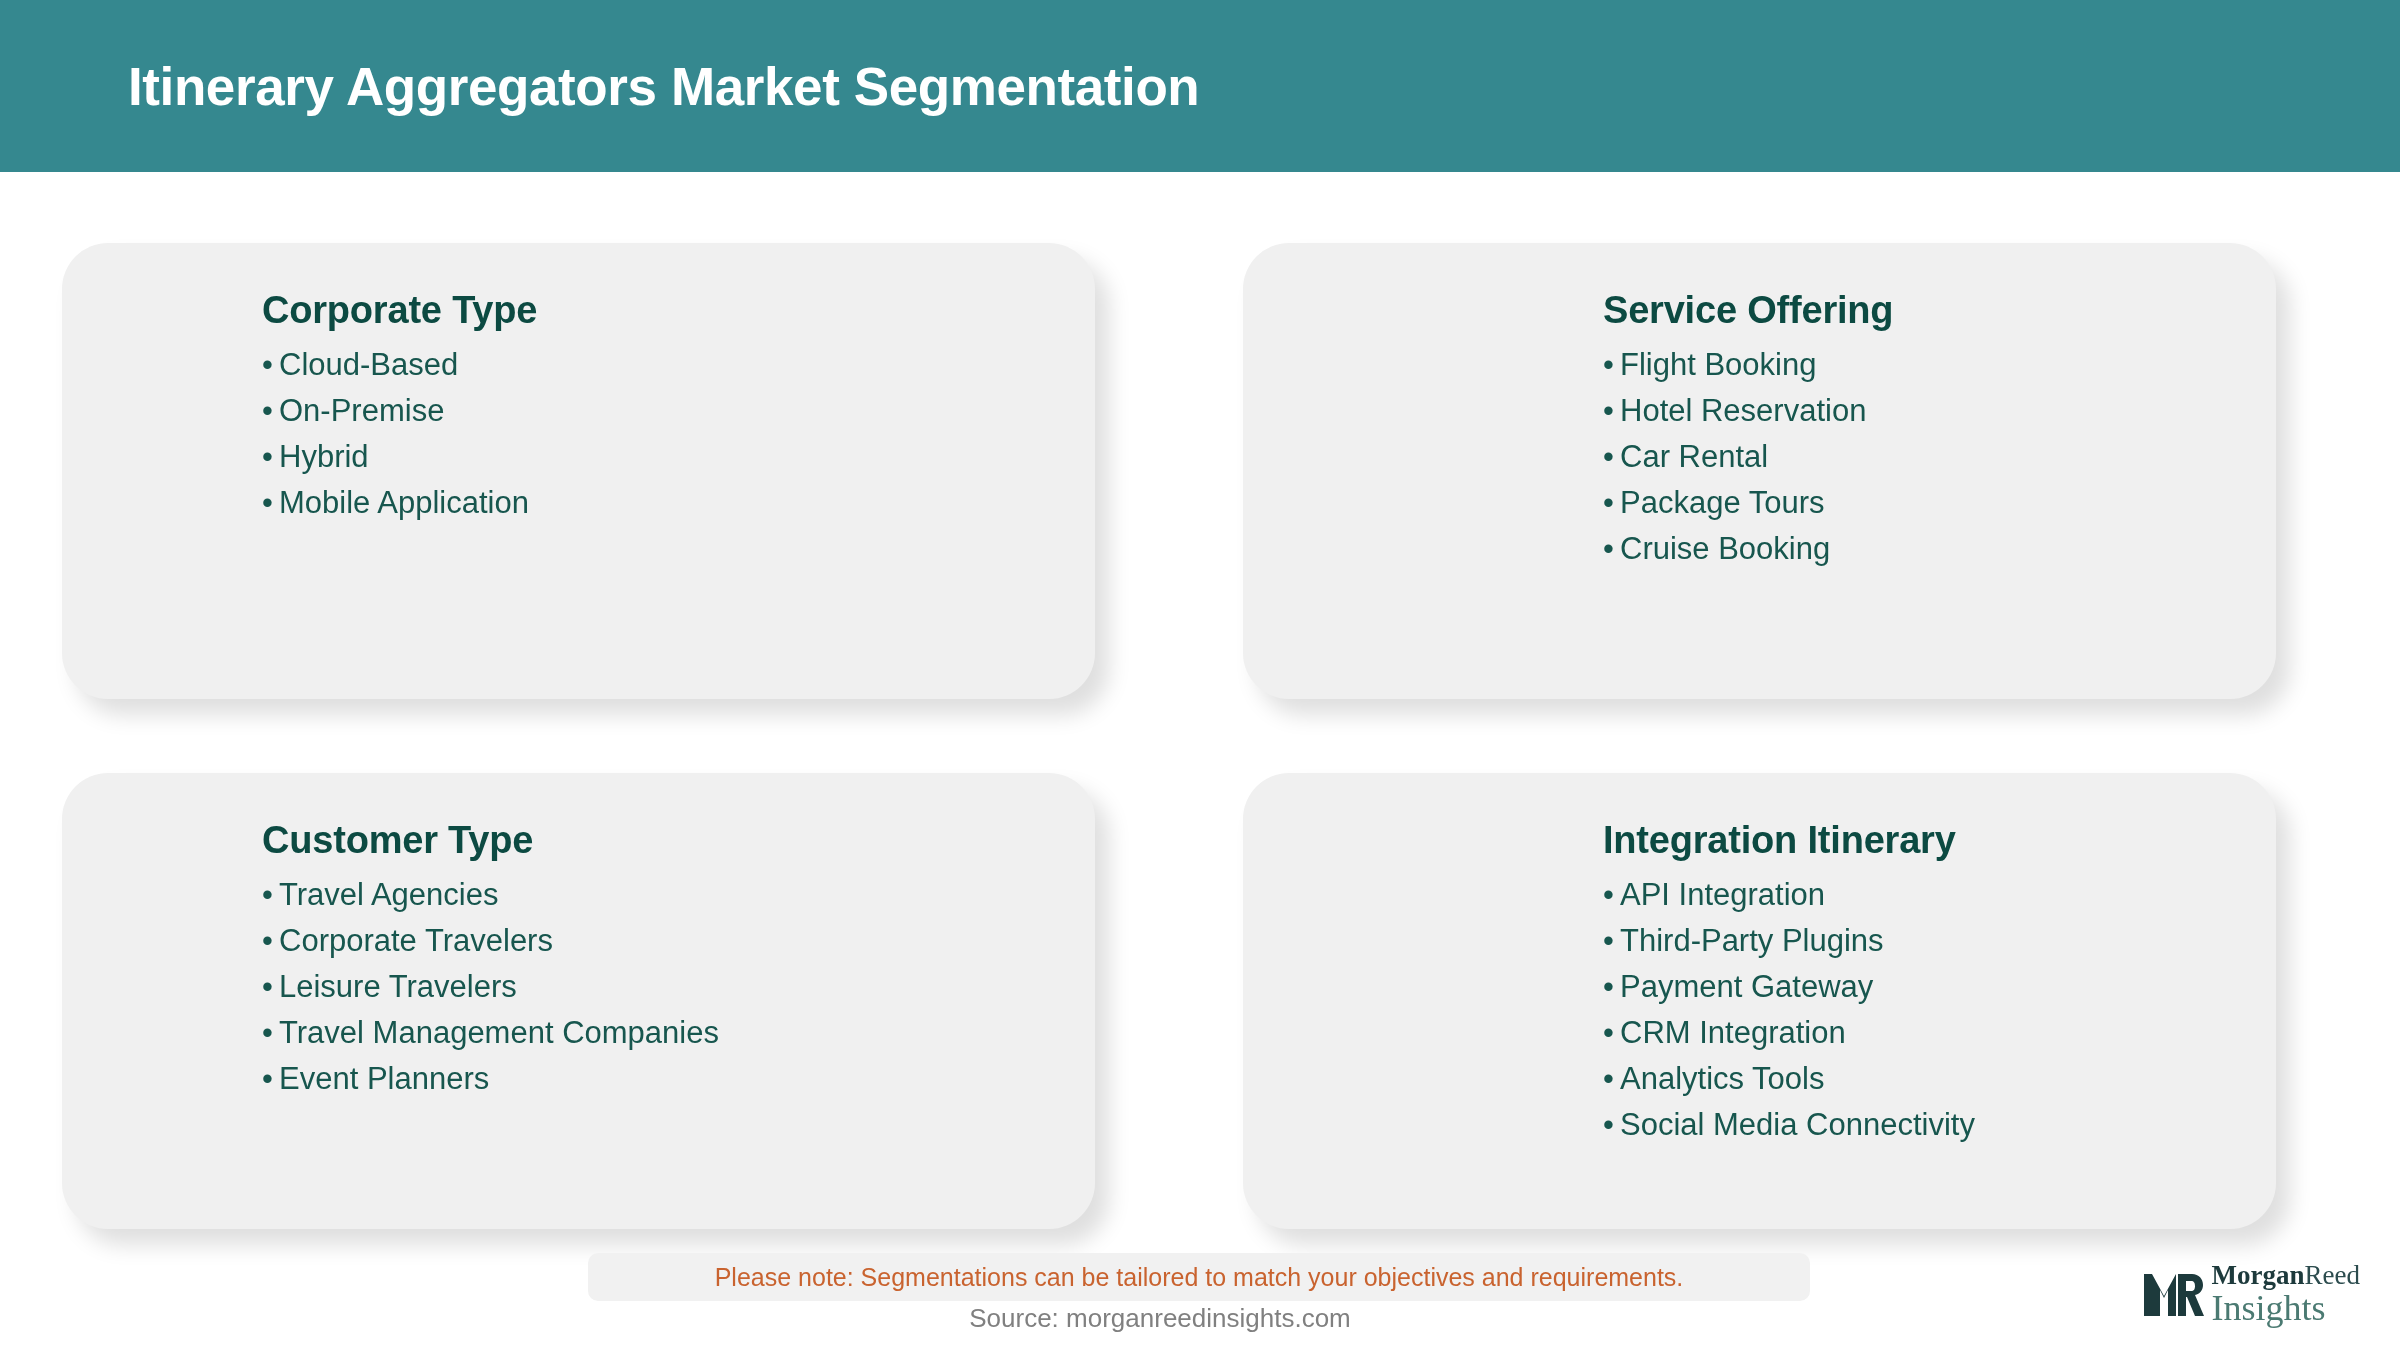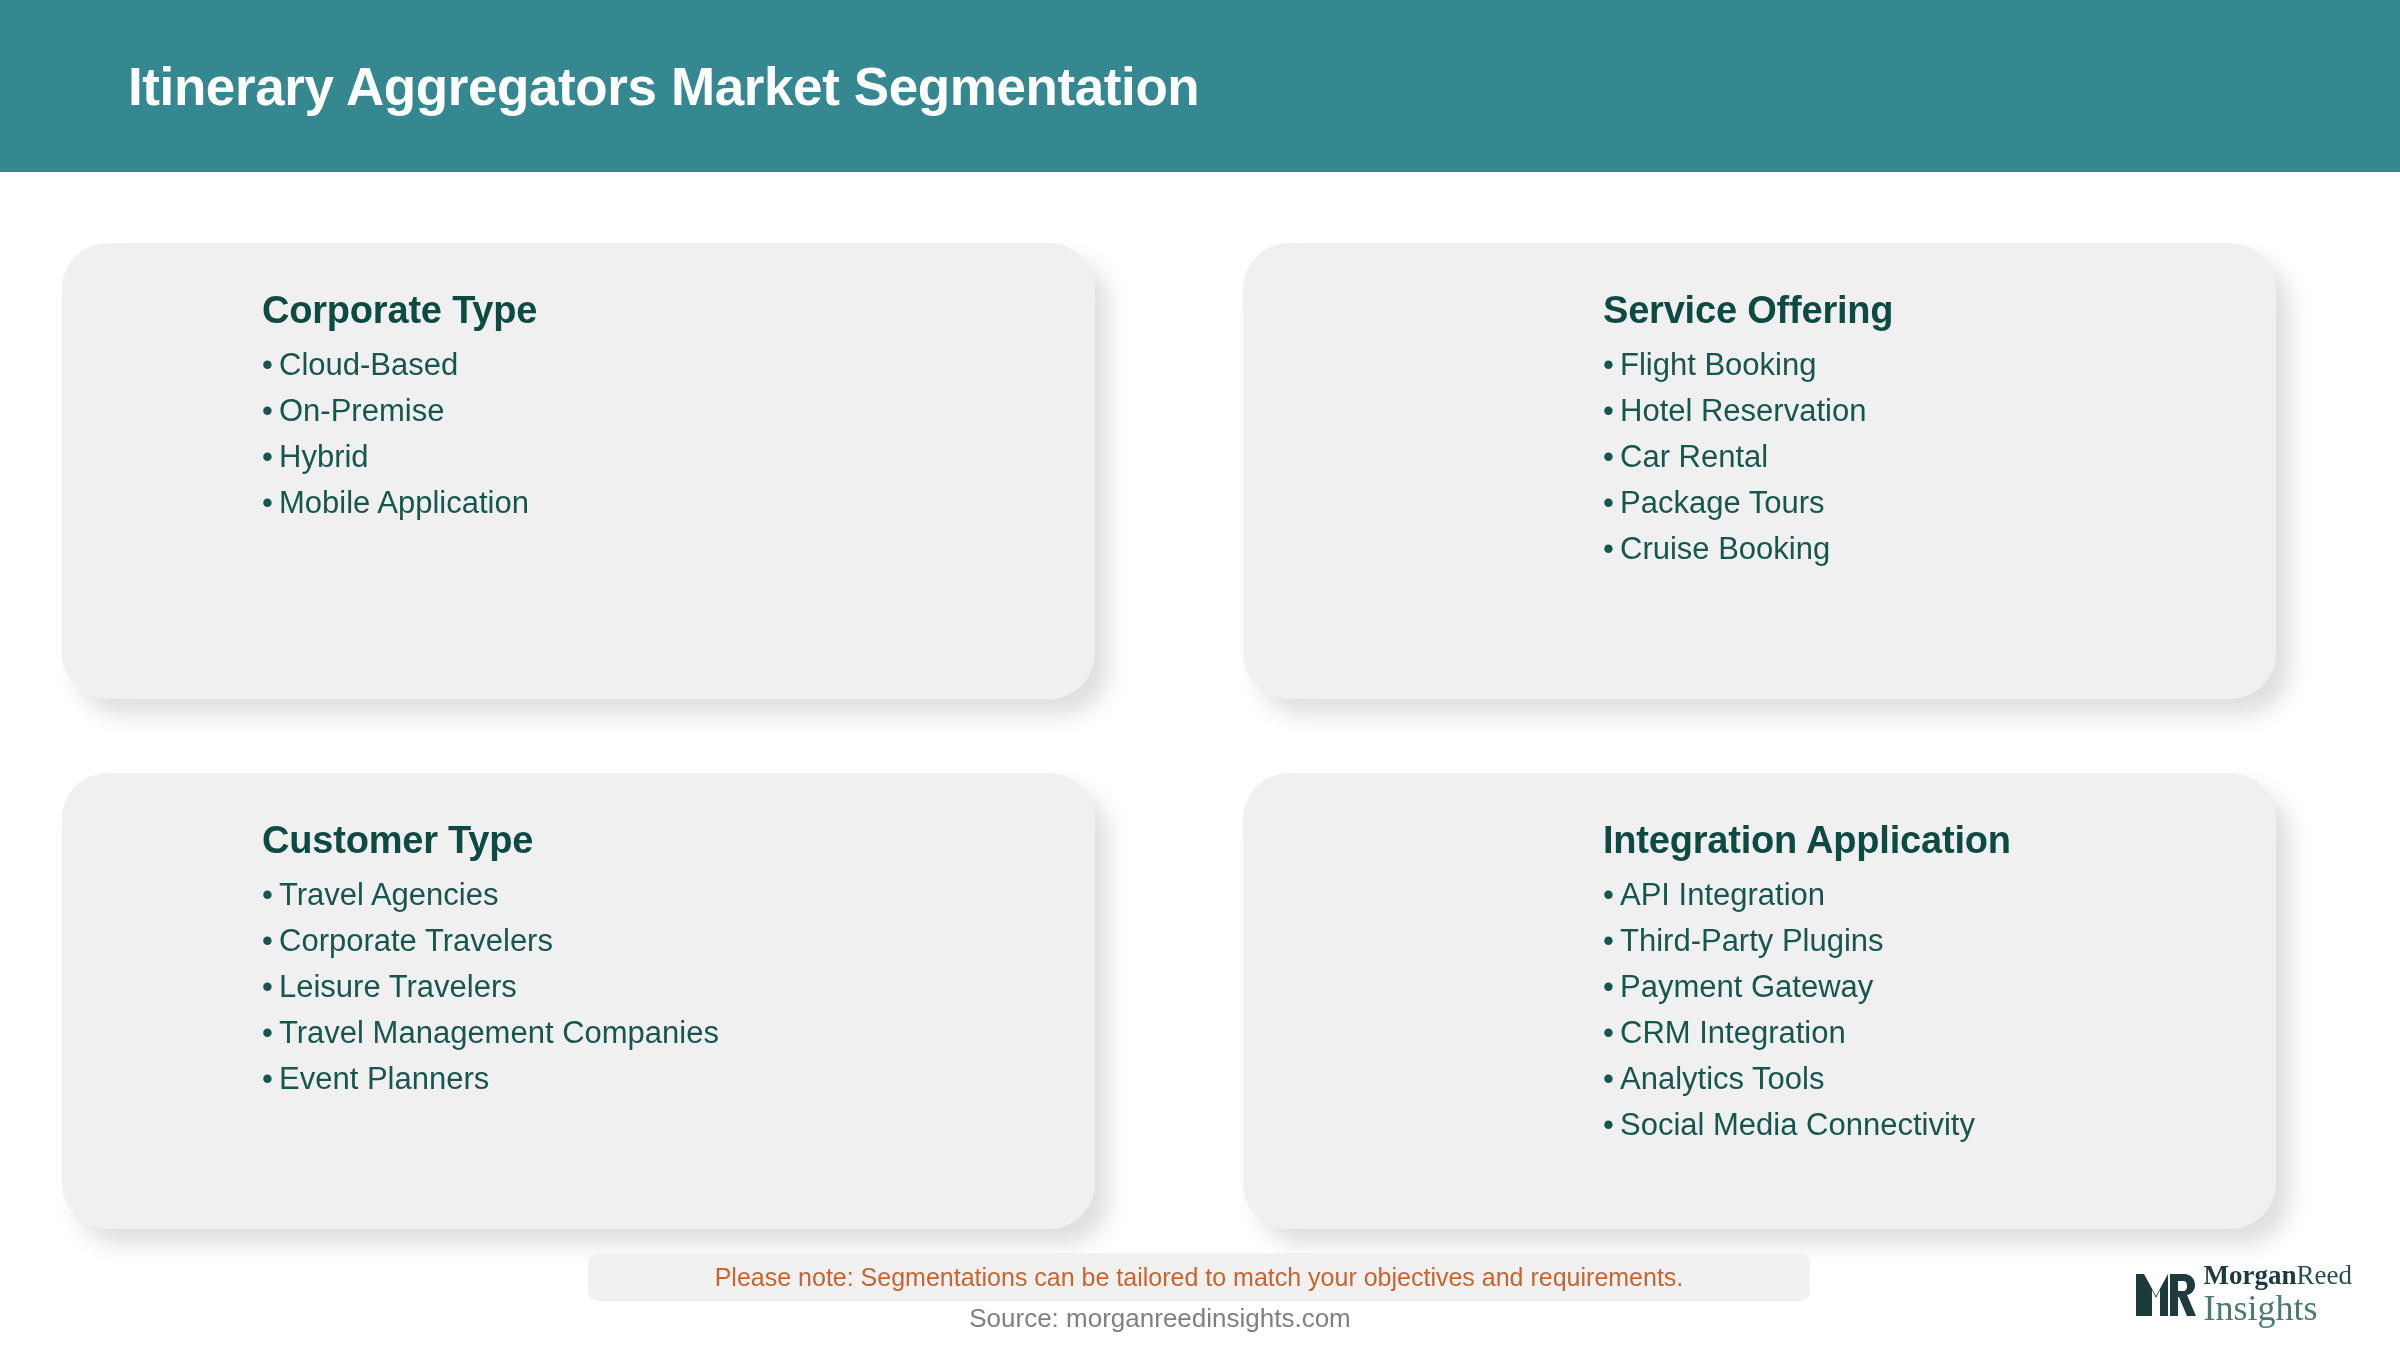--- a/index.html
+++ b/index.html
@@ -81,21 +81,21 @@
   }
   
   .source-wrap {
     position:absolute; left:940px; top:1303px; width:440px;
     text-align:center;
   }
   .source-wrap span { color:#808080; font-size:26px; white-space:nowrap;text-align:center; }
 
   
   .logo {
-    position:absolute; right:48px; top:1262px;
+    position:absolute; right:40px; top:1262px;
     display:flex; align-items:center; gap:8px;
   }
   .logo-mark { width:62px; height:48px; display:block; }
   .logo-words { display:flex; flex-direction:column; line-height:1.02; }
   .logo-line1 { font-family:"Liberation Serif", serif; font-size:27px; white-space:nowrap; }
   .logo-morgan { color:#1D3A3C; font-weight:bold; }
   .logo-reed { color:#2C4C4E; font-weight:normal; }
   .logo-line2 {
     font-family:"Liberation Serif", serif;
     font-size:36px; color:#4B7A72; white-space:nowrap;
@@ -145,21 +145,21 @@
           <li><span class="bullet">•</span><span>Corporate Travelers</span></li>
           <li><span class="bullet">•</span><span>Leisure Travelers</span></li>
           <li><span class="bullet">•</span><span>Travel Management Companies</span></li>
           <li><span class="bullet">•</span><span>Event Planners</span></li>
         </ul>
       </div>
     </div>
 
     <div class="card">
       <div class="card-inner right">
-        <div class="card-title">Integration Application</div>
+        <div class="card-title">Integration Itinerary</div>
         <ul class="card-list">
           <li><span class="bullet">•</span><span>API Integration</span></li>
           <li><span class="bullet">•</span><span>Third-Party Plugins</span></li>
           <li><span class="bullet">•</span><span>Payment Gateway</span></li>
           <li><span class="bullet">•</span><span>CRM Integration</span></li>
           <li><span class="bullet">•</span><span>Analytics Tools</span></li>
           <li><span class="bullet">•</span><span>Social Media Connectivity</span></li>
         </ul>
       </div>
     </div>

